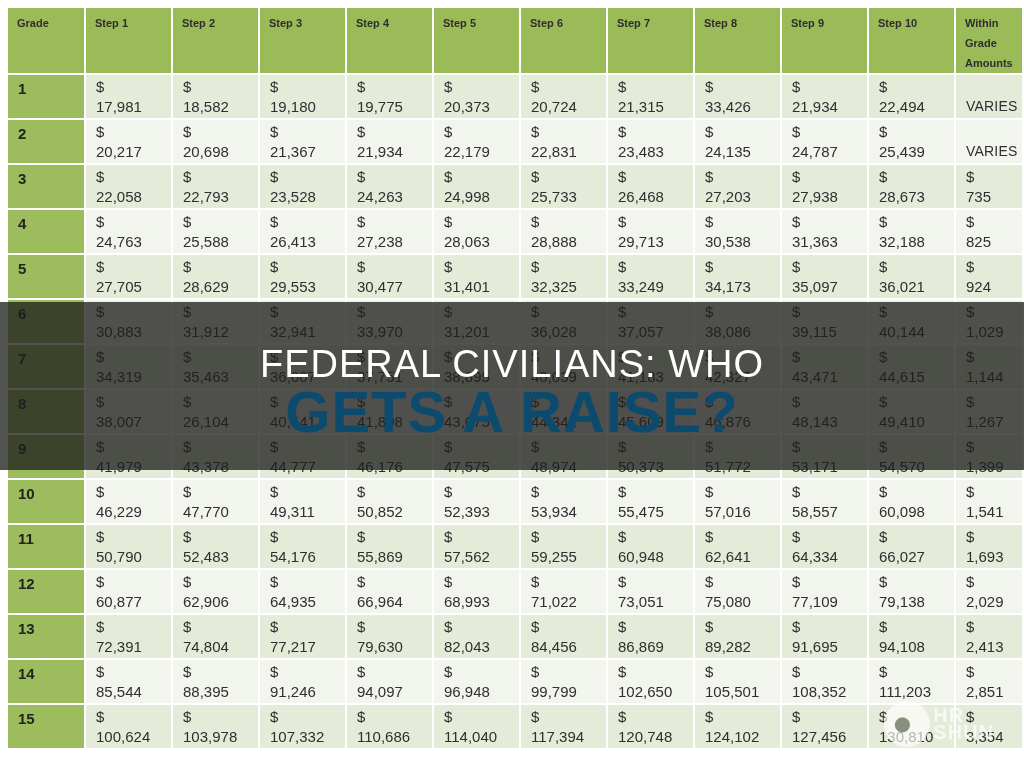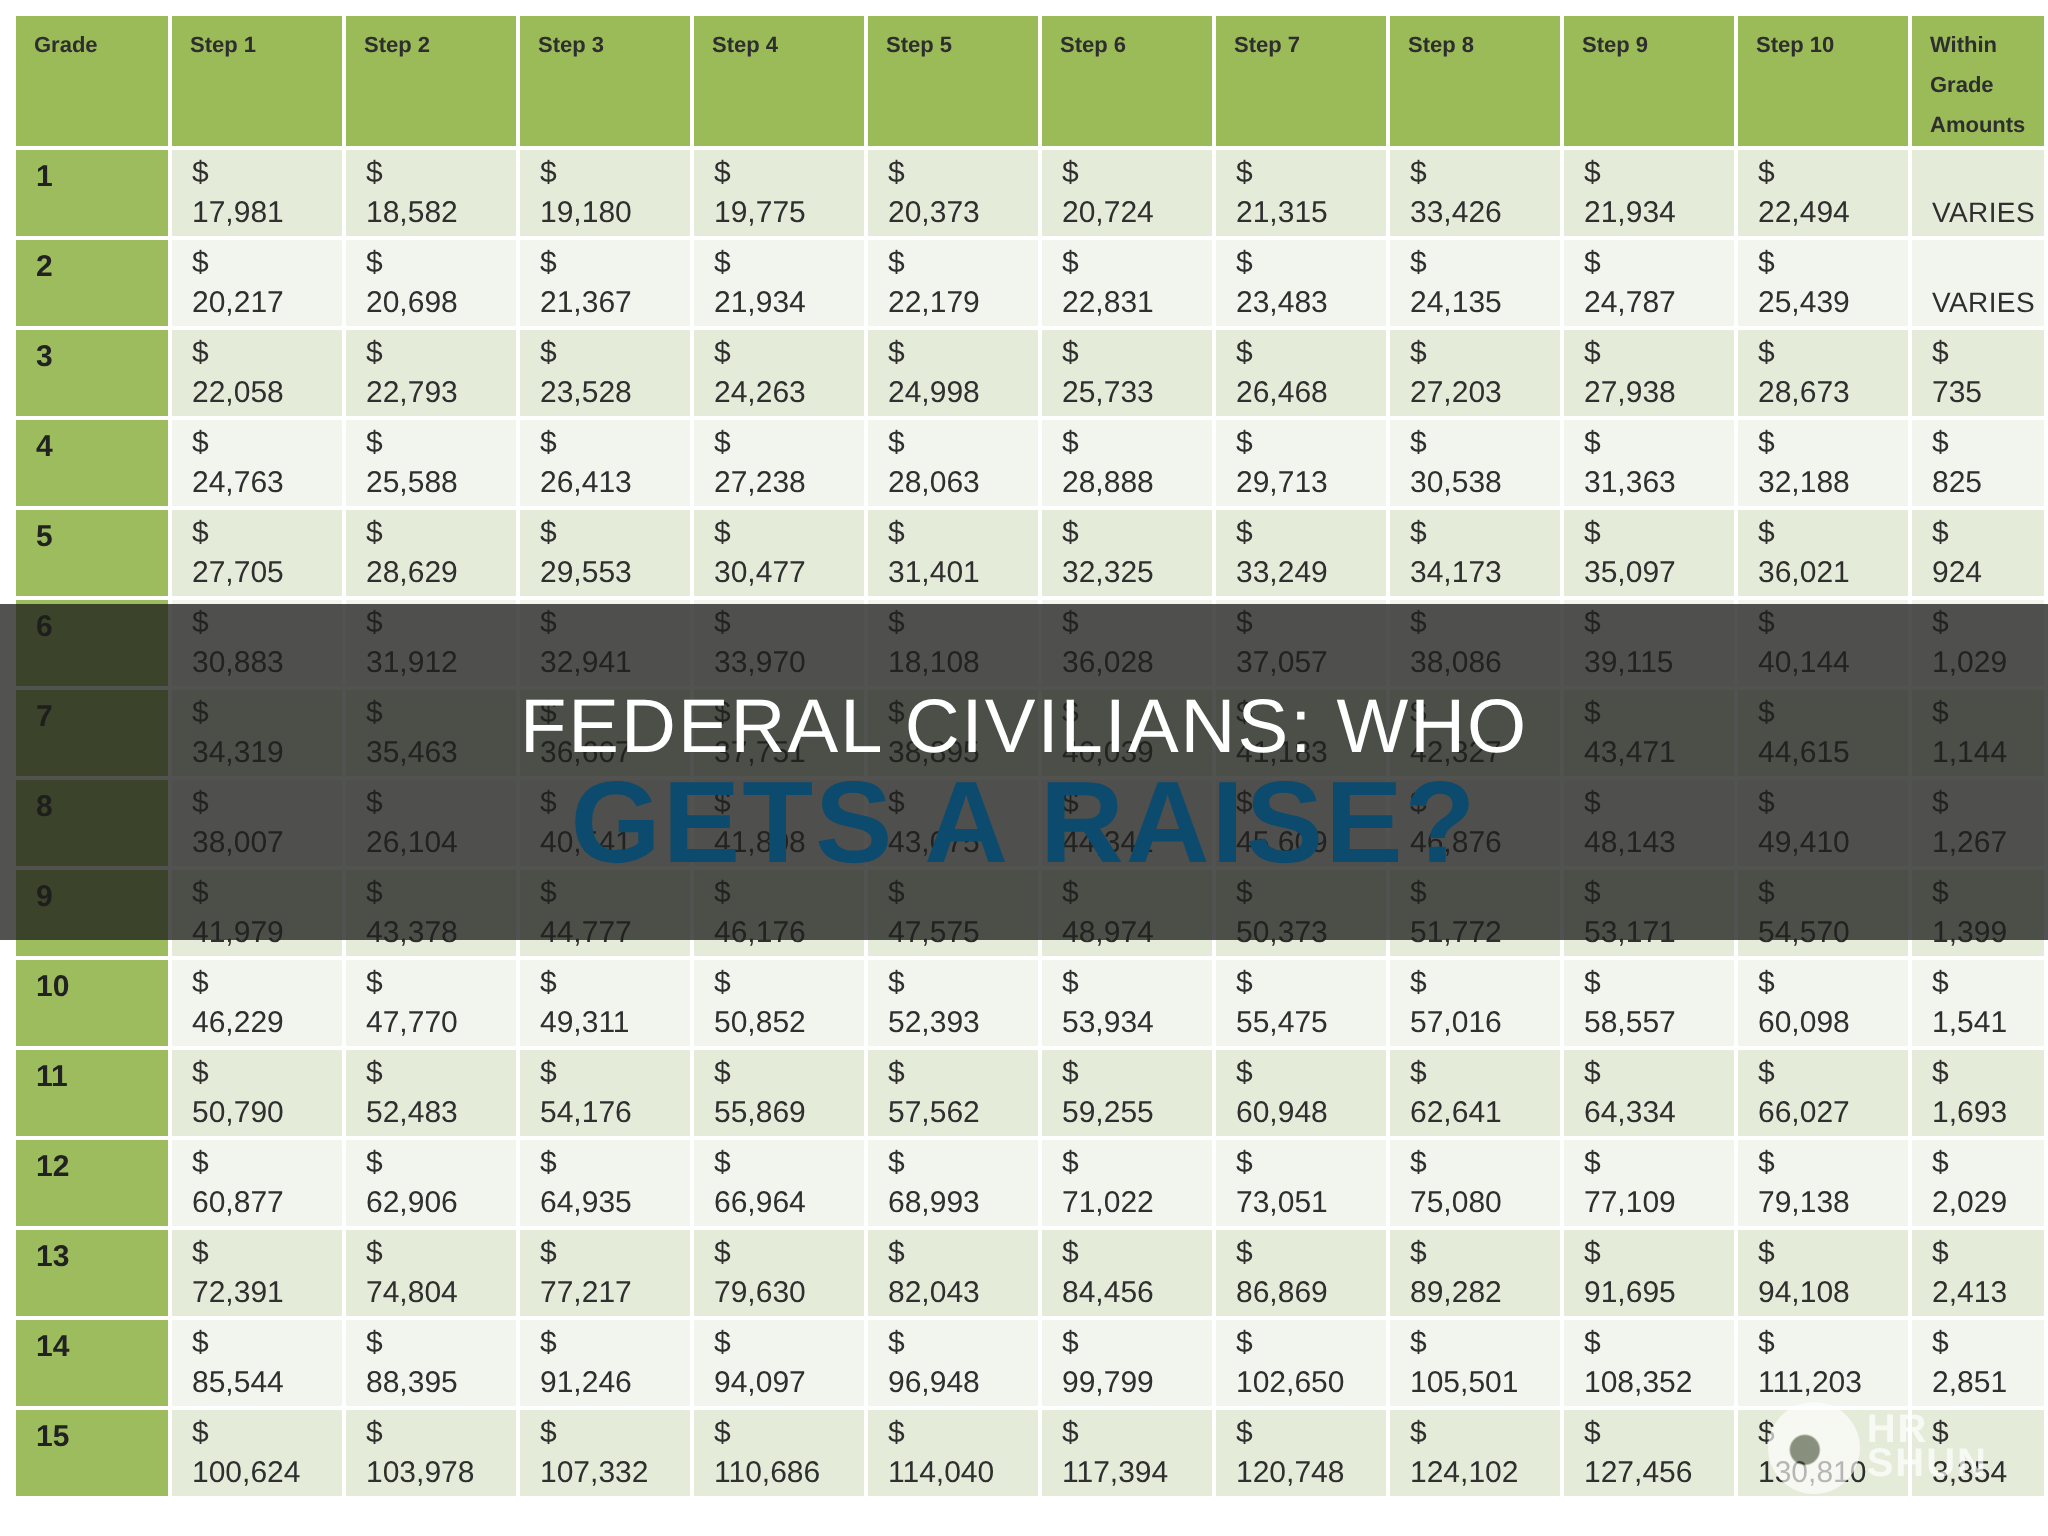--- a/index.html
+++ b/index.html
@@ -392,21 +392,21 @@
         <td class="val">
           <span class="cur">$</span>
           <span class="num">32,941</span>
         </td>
         <td class="val">
           <span class="cur">$</span>
           <span class="num">33,970</span>
         </td>
         <td class="val">
           <span class="cur">$</span>
-          <span class="num">18,108</span>
+          <span class="num">31,201</span>
         </td>
         <td class="val">
           <span class="cur">$</span>
           <span class="num">36,028</span>
         </td>
         <td class="val">
           <span class="cur">$</span>
           <span class="num">37,057</span>
         </td>
         <td class="val">

